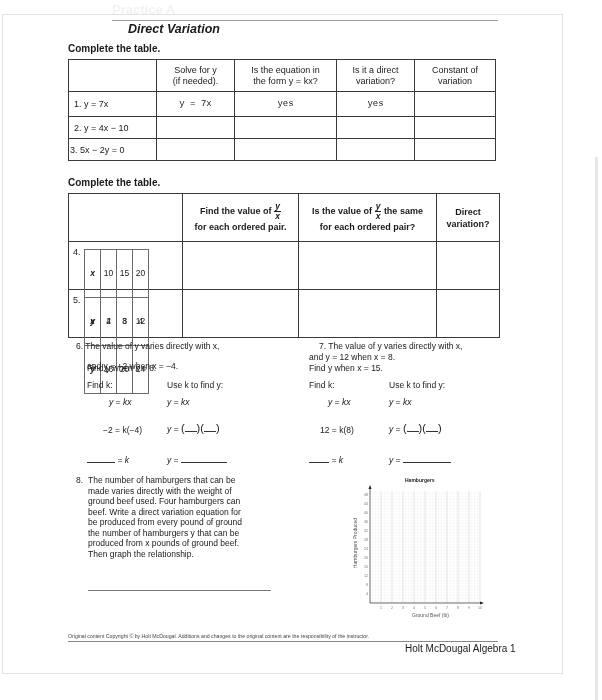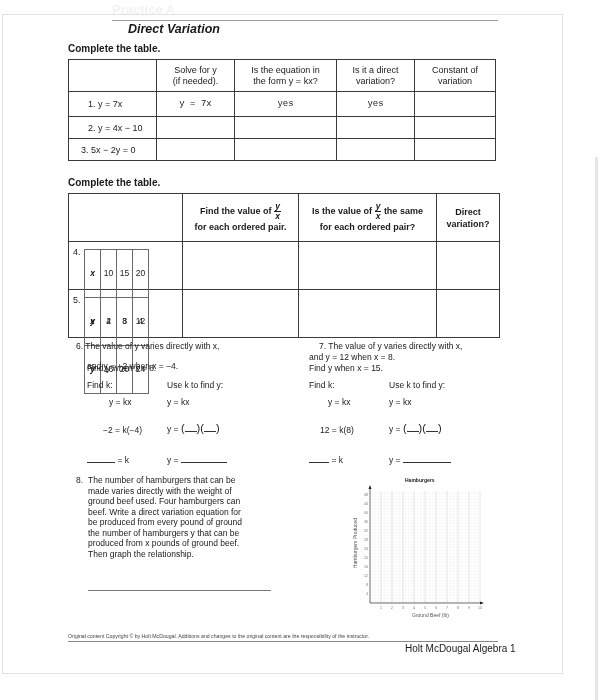--- a/index.html
+++ b/index.html
@@ -28,38 +28,38 @@
   }
 
   table.t1, table.t2 {
     position: absolute; border-collapse: collapse; font-size: 9px;
   }
   table.t1 td, table.t2 td { border: 1.3px solid #3a3a3a; }
   table.t1 { left: 68px; top: 59px; width: 428px; }
   table.t1 .hd td { height: 32px; text-align: center; font-weight: normal; line-height: 11px; }
   table.t1 .r1 td { height: 25px; }
   table.t1 .r2 td, table.t1 .r3 td { height: 22px; }
-  table.t1 td.lbl { text-align: left; padding-left: 19px; }
+  table.t1 td.lbl { text-align: left; padding-left: 5px; }
   table.t1 td.c { text-align: center; font-family: Liberation Mono, monospace; }
 
   table.t2 { left: 68px; top: 193px; width: 432px; }
   table.t2 .hd td { height: 48px; text-align: center; font-weight: bold; line-height: 12px; }
   table.t2 .dr td { height: 48px; vertical-align: middle; }
   .frac { display: inline-block; vertical-align: middle; text-align: center; line-height: 9px; font-style: italic; font-size: 8.5px; }
   .frac .num { display: block; border-bottom: 1px solid #1a1a1a; padding: 0 1px; }
   .frac .den { display: block; }
 
   .pairs-wrap { position: relative; padding-left: 8px; height: 46px; }
   .pairs-num { position: absolute; left: 4px; top: 4px; font-size: 9px; }
   table.mini { border-collapse: collapse; position: absolute; left: 15px; top: 6px; }
   table.mini td { border: 1px solid #6a6a6a !important; width: 16px; height: 15px; text-align: center; font-size: 8.5px; }
   table.mini td.v { font-weight: bold; font-style: italic; }
 
   .q { position: absolute; font-size: 8.5px; line-height: 10.5px; }
-  .it { }
+  .it { font-style: italic; }
   .blank { display: inline-block; border-bottom: 1px solid #333; vertical-align: baseline; }
   .paren { font-size: 11px; }
 
   .graph-title { position: absolute; left: 405px; top: 477px; font-size: 5px; font-weight: bold; }
   .graph { position: absolute; left: 364px; top: 485px; width: 120px; height: 126px; }
   .ylabel {
     position: absolute; left: 330px; top: 540px; font-size: 5px; transform: rotate(-90deg); transform-origin: center; white-space: nowrap; color: #555;
   }
   .xlabel { position: absolute; left: 412px; top: 612px; font-size: 5px; color: #555; }
 
@@ -103,21 +103,21 @@
     <td class="c"></td>
   </tr>
   <tr class="r2">
     <td class="lbl">2. y = 4x − 10</td>
     <td class="c"></td>
     <td class="c"></td>
     <td class="c"></td>
     <td class="c"></td>
   </tr>
   <tr class="r3">
-    <td class="lbl" style="padding-left:12px">3. 5x − 2y = 0</td>
+    <td class="lbl" style="padding-left:1px">3. 5x − 2y = 0</td>
     <td class="c"></td>
     <td class="c"></td>
     <td class="c"></td>
     <td class="c"></td>
   </tr>
 </tbody>
   </table>
 
 <div class="instr" style="left:68px;top:177px;">Complete the table.</div>
 <table class="t2">

